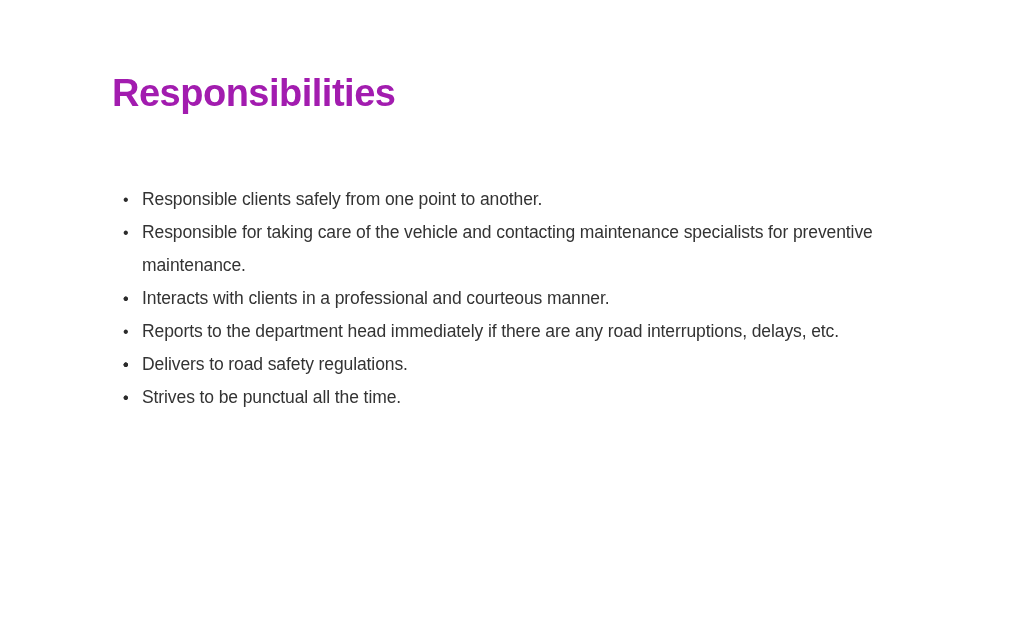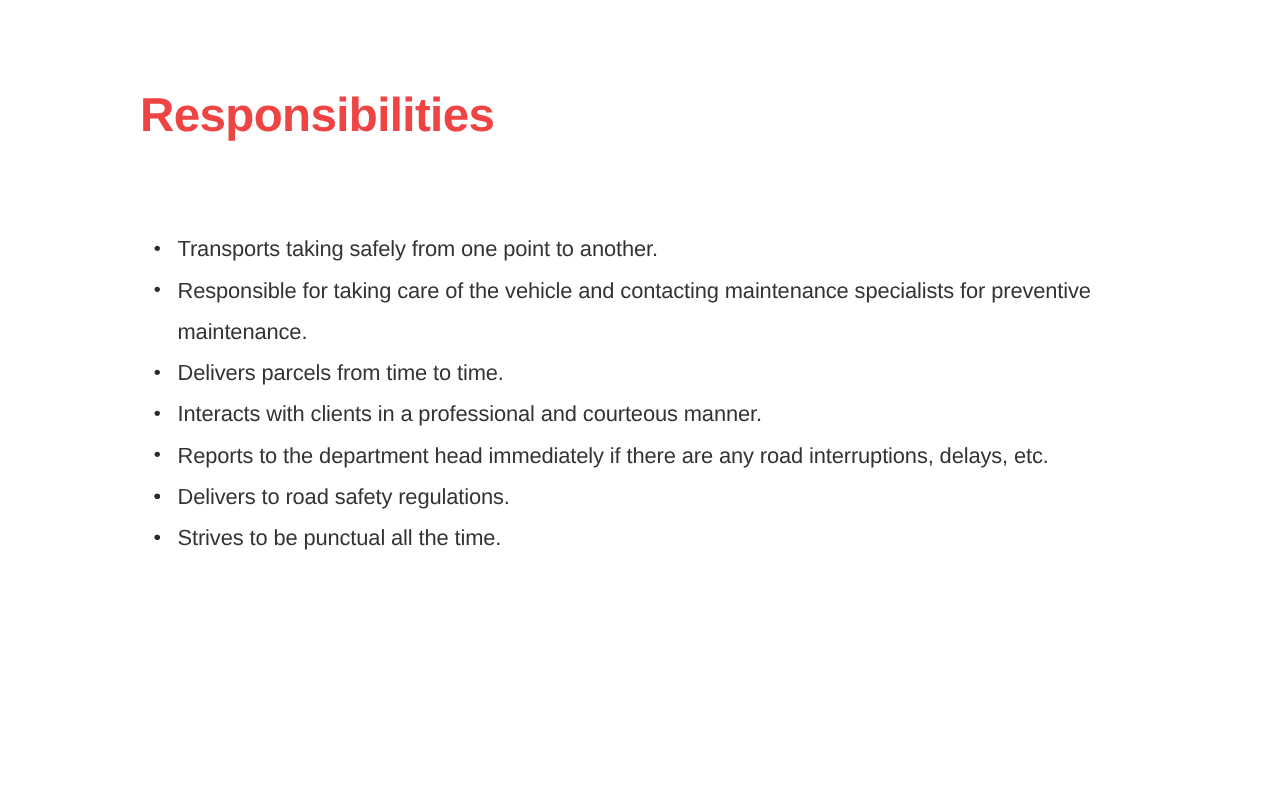--- a/index.html
+++ b/index.html
@@ -54,34 +54,33 @@
     font-size: 16px;
     line-height: 33px;
     color: #2b2b2b;
   }
 </style>
 </head>
 <body style="background: rgb(255, 255, 255);">
 
 <div class="page">
 
-  <h1 class="section-title" style="color: #ef4444;">Responsibilities</h1>
+  <h1 class="section-title" style="color: #a21caf;">Responsibilities</h1>
 
   <ul class="resp-list" style="color: rgb(51, 51, 51);">
     <li>
       <span class="bullet">•</span>
-      <span>Transports taking safely from one point to another.</span>
+      <span>Responsible clients safely from one point to another.</span>
     </li>
     <li>
       <span class="bullet">•</span>
       <span>Responsible for taking care of the vehicle and contacting maintenance specialists for preventive maintenance.</span>
     </li>
     <li>
       <span class="bullet">•</span>
-      <span>Delivers parcels from time to time.</span>
     </li>
     <li>
       <span class="bullet">•</span>
       <span>Interacts with clients in a professional and courteous manner.</span>
     </li>
     <li>
       <span class="bullet">•</span>
       <span>Reports to the department head immediately if there are any road interruptions, delays, etc.</span>
     </li>
     <li>

